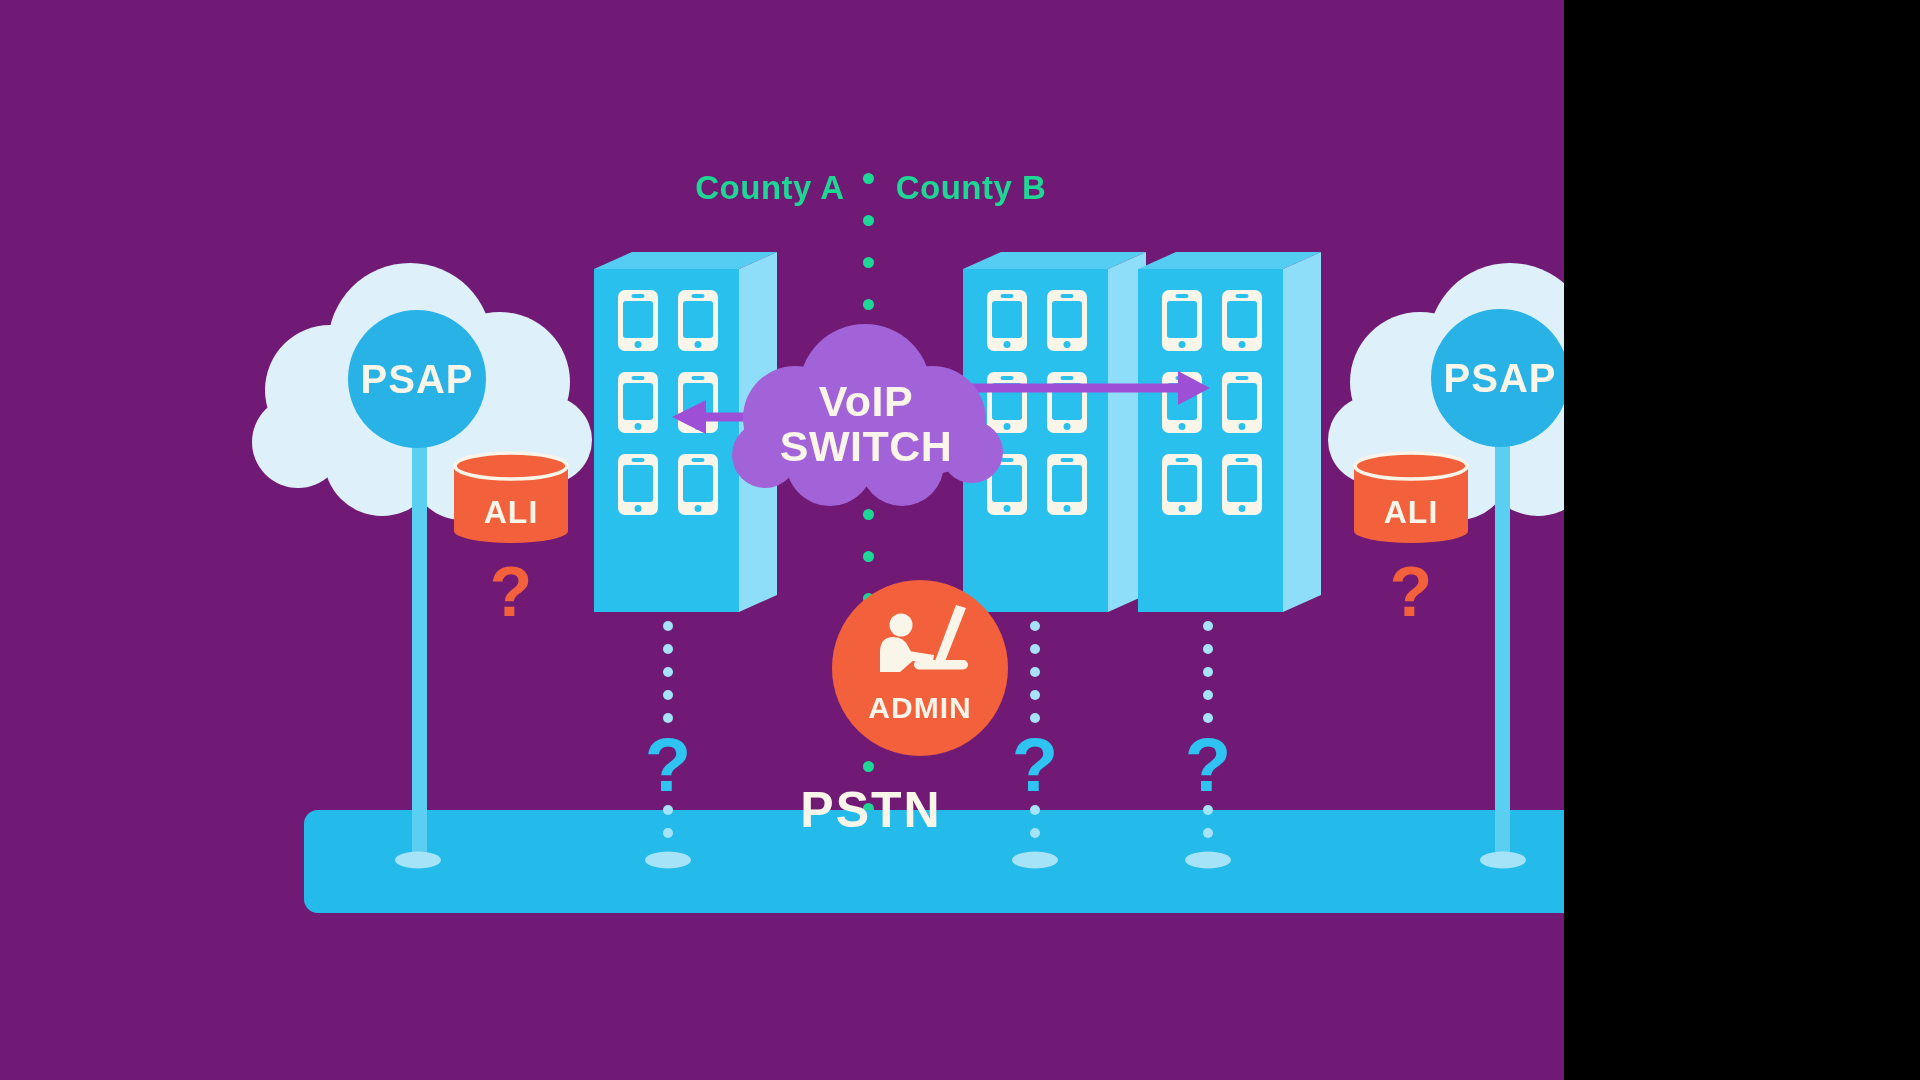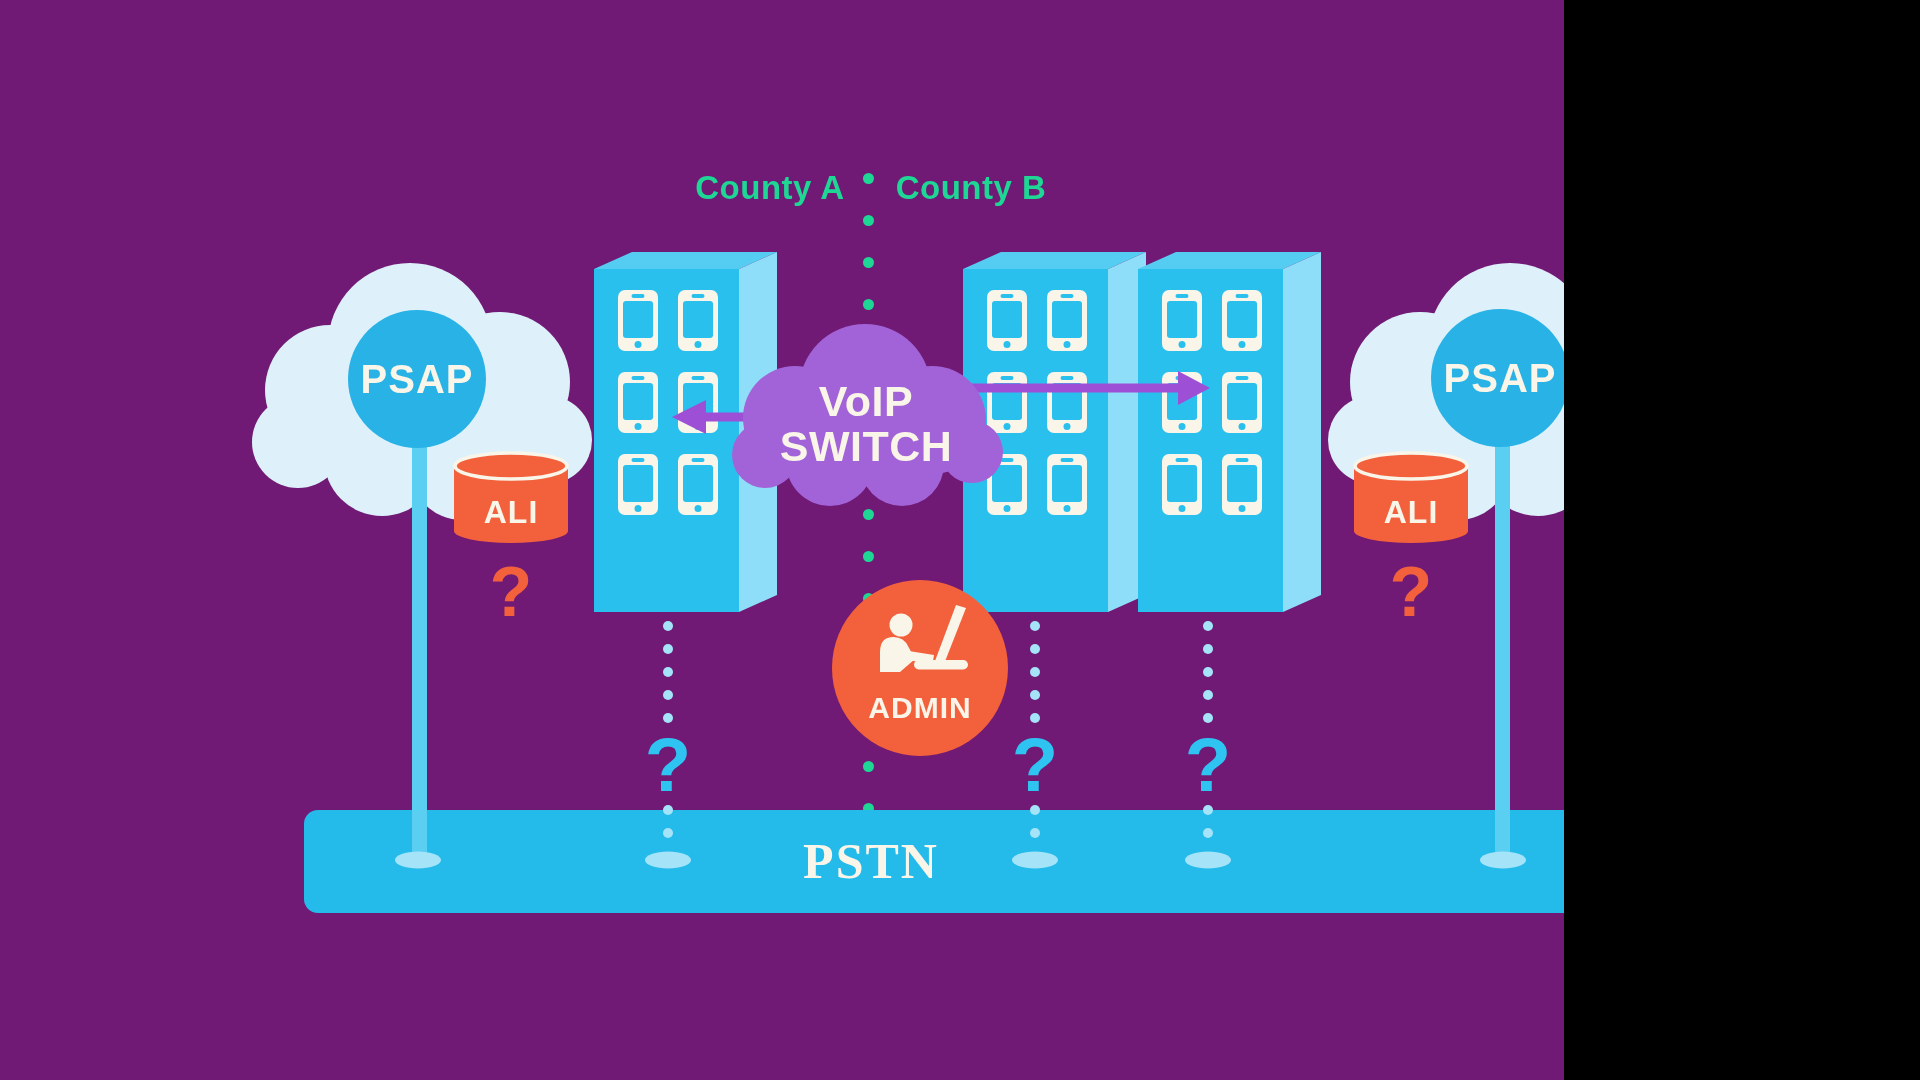--- a/index.html
+++ b/index.html
@@ -21,21 +21,21 @@
               grid-auto-rows:61px;column-gap:20px;row-gap:21px;}
   .phone{position:relative;width:40px;height:61px;background:#faf5e9;border-radius:7px;}
   .phone .screen{position:absolute;left:5px;right:5px;top:11px;bottom:13px;background:#29c0ee;border-radius:3px;}
   .phone .speaker{position:absolute;top:4px;left:50%;transform:translateX(-50%);width:13px;height:4px;border-radius:2px;background:#29c0ee;}
   .phone .home{position:absolute;bottom:3px;left:50%;transform:translateX(-50%);width:7px;height:7px;border-radius:50%;background:#29c0ee;}
   .qmark{position:absolute;transform:translate(-50%,-50%);line-height:1;}
   .q-orange{font-size:70px;color:#f2613c;}
   .q-blue{font-size:76px;color:#2ec3f1;}
   .ali-label{position:absolute;transform:translate(-50%,-50%);font-size:32px;color:#faf5e9;letter-spacing:1px;}
   .pstn-bar{position:absolute;left:304px;top:810px;width:1314px;height:103px;background:#24bbea;border-radius:14px;}
-  .pstn-label{position:absolute;left:871px;top:861px;transform:translate(-50%,-50%);font-size:50px;color:#faf5e9;letter-spacing:2px;font-family:Liberation Serif, serif;}
+  .pstn-label{position:absolute;left:871px;top:810px;transform:translate(-50%,-50%);font-size:50px;color:#faf5e9;letter-spacing:2px;}
   .ellipse{position:absolute;width:46px;height:17px;border-radius:50%;background:#a5e3f8;transform:translate(-50%,-50%);}
   .voip-text{position:absolute;left:866px;top:424px;transform:translate(-50%,-50%);text-align:center;
              font-size:43px;line-height:1.05;color:#faf5e9;letter-spacing:.5px;}
   .admin-circle{position:absolute;left:832px;top:580px;width:176px;height:176px;border-radius:50%;background:#f2613c;}
   .admin-label{position:absolute;left:920px;top:708px;transform:translate(-50%,-50%);font-size:30px;color:#faf5e9;letter-spacing:1px;}
 </style>
 </head>
 <body>
 
 <div id="canvas">

